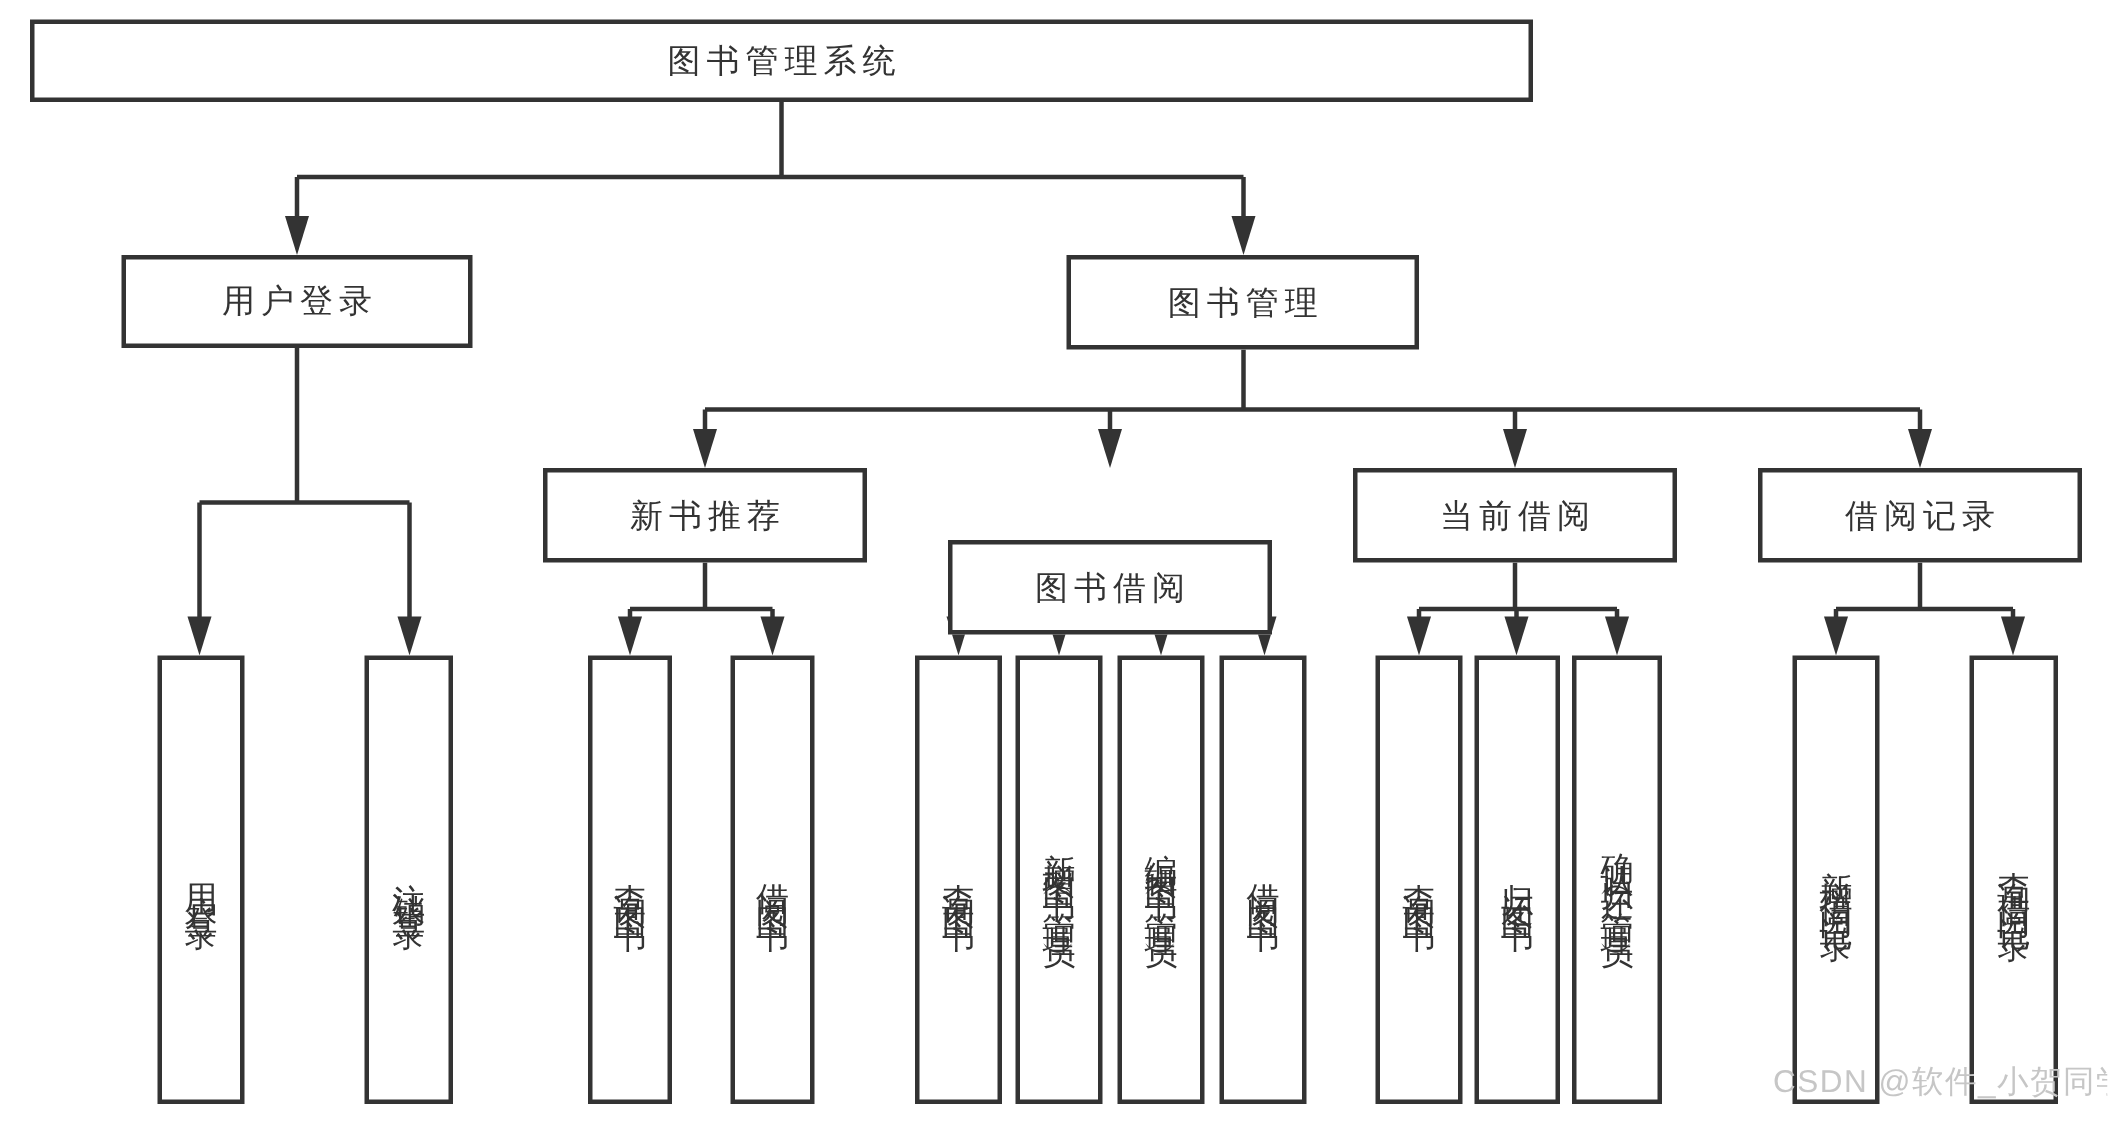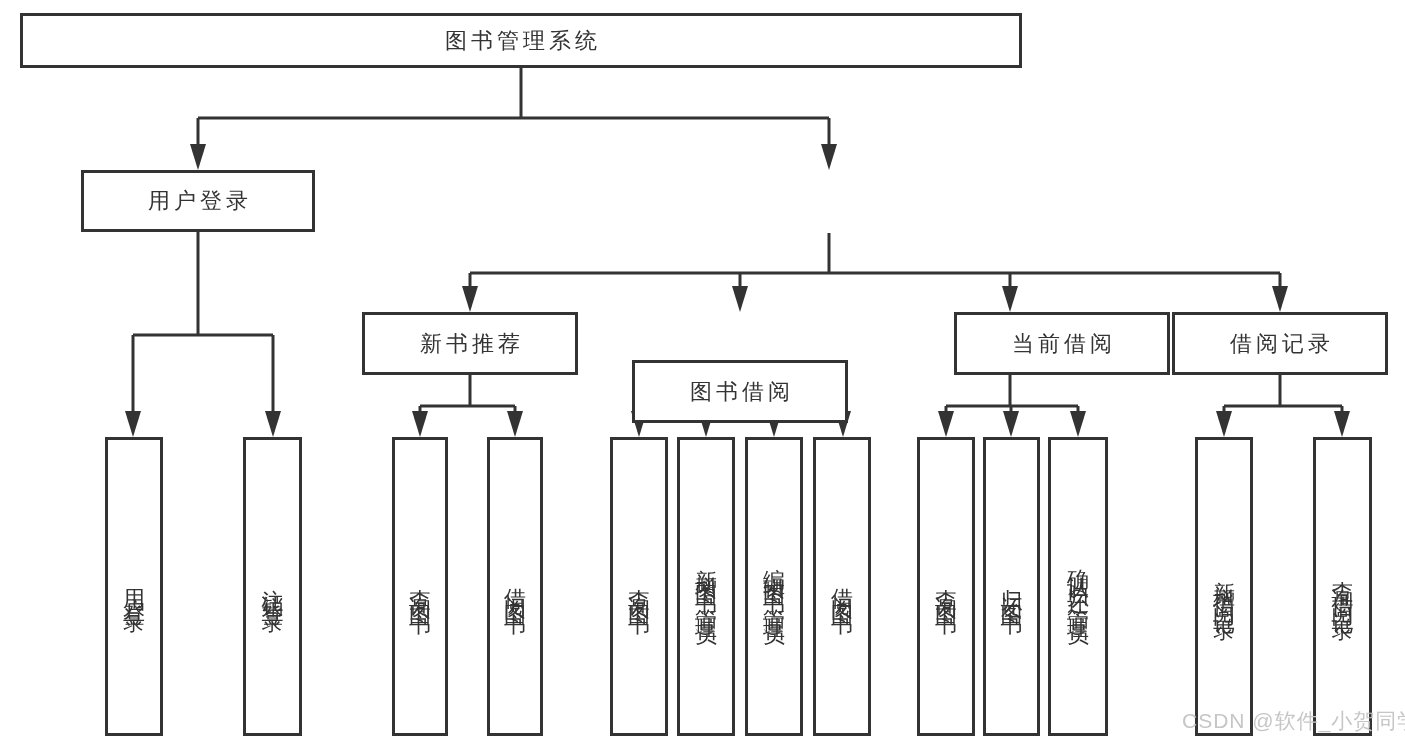--- a/index.html
+++ b/index.html
@@ -136,28 +136,31 @@
     </g>
   </svg>
 
   <div class="node hbox" style="left:20px;top:13px;width:1002px;height:55px;">
     <span>图书管理系统</span>
   </div>
 
   <div class="node hbox" style="left:81px;top:170px;width:234px;height:62px;">
     <span>用户登录</span>
   </div>
+  <div class="node hbox" style="left:711px;top:170px;width:235px;height:63px;">
+    <span>图书管理</span>
+  </div>
 
   <div class="node hbox" style="left:362px;top:312px;width:216px;height:63px;font-family:Liberation Mono, monospace;">
     <span>新书推荐</span>
   </div>
   <div class="node hbox" style="left:632px;top:312px;width:216px;height:63px;margin-top:48px;">
     <span>图书借阅</span>
   </div>
-  <div class="node hbox" style="left:954px;top:312px;width:216px;height:63px;">
+  <div class="node hbox" style="left:902px;top:312px;width:216px;height:63px;">
     <span>当前借阅</span>
   </div>
   <div class="node hbox" style="left:1172px;top:312px;width:216px;height:63px;">
     <span>借阅记录</span>
   </div>
 
   <div class="node vbox" style="left:105px;top:437px;width:58px;height:299px;">
     <span>用户登录</span>
   </div>
   <div class="node vbox" style="left:243px;top:437px;width:59px;height:299px;">

